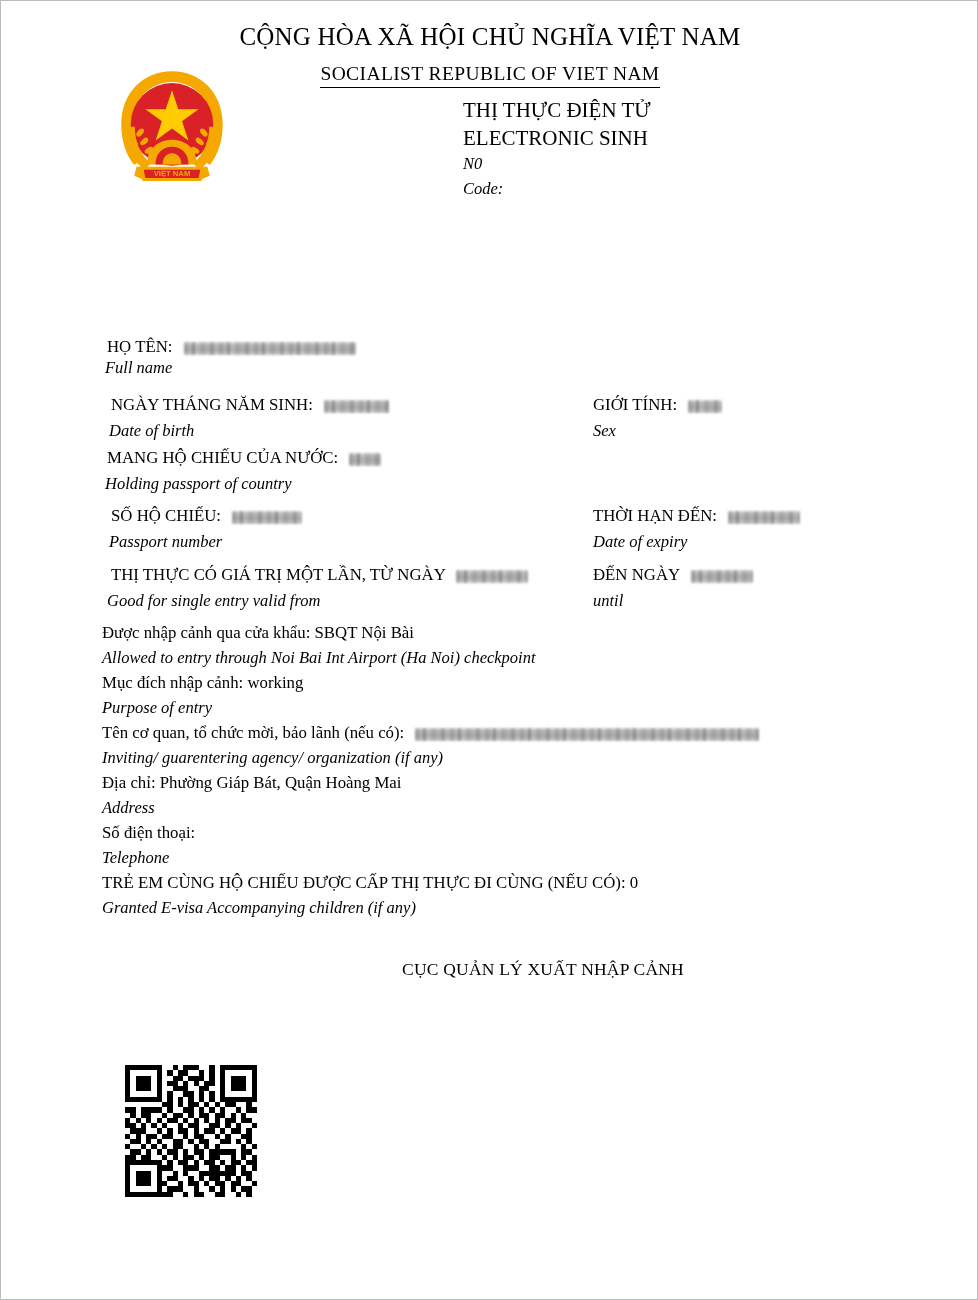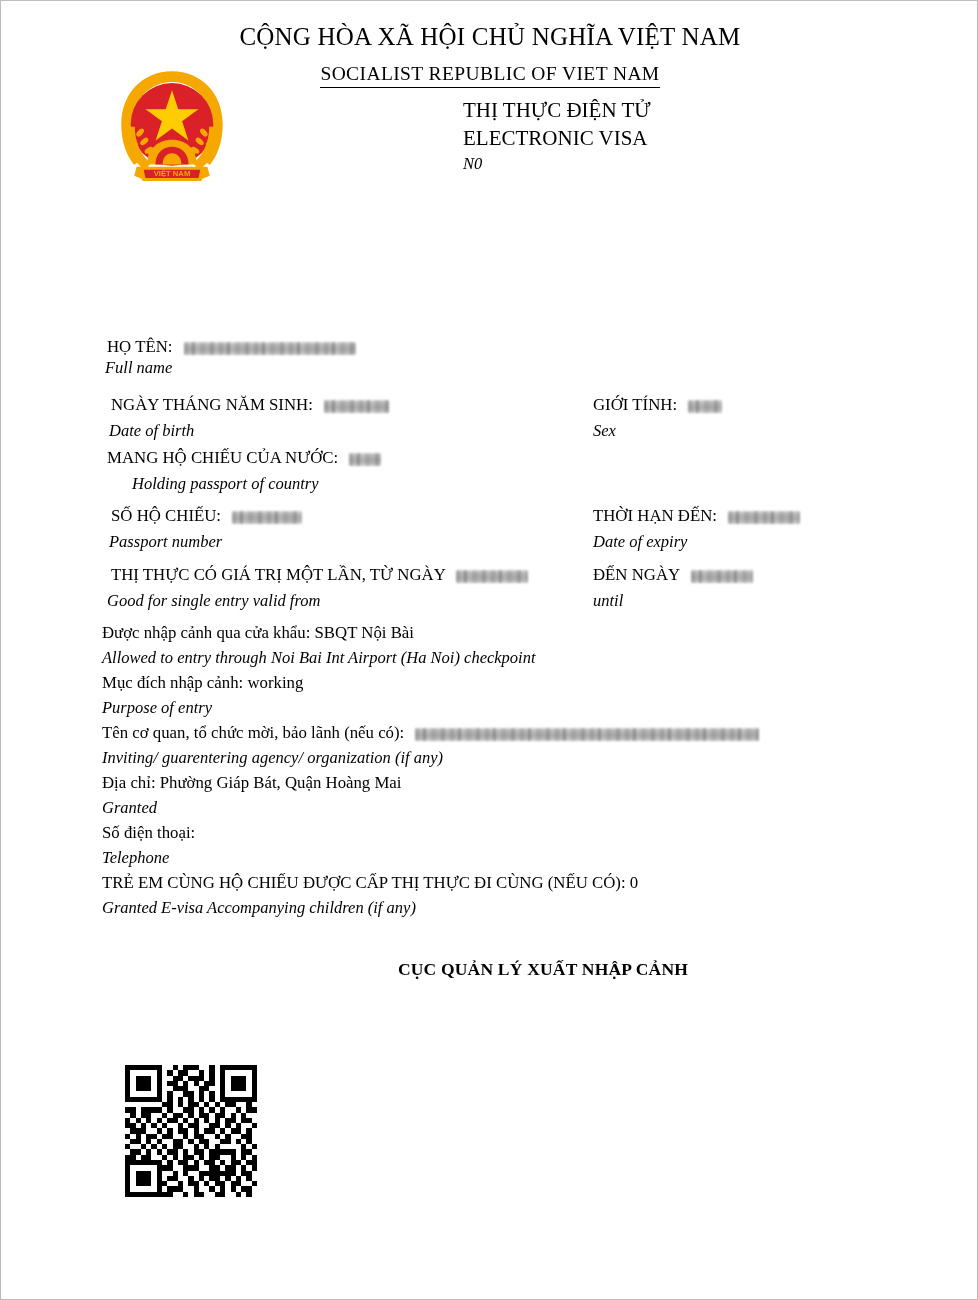--- a/index.html
+++ b/index.html
@@ -140,21 +140,20 @@
   .col-right { position: absolute; }
 
   
   .signature {
     position: absolute;
     left: 0;
     top: 960px;
     width: 938px;
     text-align: center;
     padding-left: 146px;
-    font-weight: bold;
   }
   .sig-main {
     font-size: 17.5px;
     letter-spacing: 0.2px;
     line-height: 1.0;
     white-space: nowrap;
   }
   .sig-sub {
     margin-top: 12px;
     font-size: 16.5px;
@@ -233,24 +232,25 @@
       <path d="M46 176 L154 176 L150 200 L50 200 Z" fill="#F5A800"></path>
       <path d="M52 181 L148 181 L145 195 L55 195 Z" fill="#DA2128"></path>
       <path d="M40 176 L52 176 L50 197 L36 191 Z" fill="#F5A800"></path>
       <path d="M160 176 L148 176 L150 197 L164 191 Z" fill="#F5A800"></path>
       <text x="100" y="192" text-anchor="middle" font-family="'Liberation Sans', sans-serif" font-size="13" font-weight="bold" fill="#F5A800">VIỆT NAM</text>
     </svg>
   </div>
 
   <div class="visa-id">
     <div class="vi-line1">THỊ THỰC ĐIỆN TỬ</div>
-    <div class="vi-line2">ELECTRONIC VISA</div>
+    <div class="vi-line2">ELECTRONIC SINH</div>
 
     <div class="vi-sub">N0</div>
 
+    <div class="vi-sub">Code:</div>
   </div>
 
   <div class="fields">
 
     <div class="frow">
       <div class="col-left lbl-main" style="left:106px; top:8px;">
         <span>HỌ TÊN:</span>
         <span class="redact" style="width:172px;"></span>
       </div>
       <div class="col-left lbl-sub" style="left:104px; top:29px;">Full name</div>
@@ -268,21 +268,21 @@
         <span class="redact" style="width:34px;"></span>
       </div>
       <div class="col-right lbl-sub" style="left:592px; top:92px;">Sex</div>
     </div>
 
     <div class="frow">
       <div class="col-left lbl-main" style="left:106px; top:119px;">
         <span>MANG HỘ CHIẾU CỦA NƯỚC:</span>
         <span class="redact" style="width:32px;"></span>
       </div>
-      <div class="col-left lbl-sub" style="left:104px; top:145px;margin-left:27px;">Holding passport of country</div>
+      <div class="col-left lbl-sub" style="left:104px; top:145px;">Holding passport of country</div>
     </div>
 
     <div class="frow">
       <div class="col-left lbl-main" style="left:110px; top:177px;">
         <span>SỐ HỘ CHIẾU:</span>
         <span class="redact" style="width:70px;"></span>
       </div>
       <div class="col-left lbl-sub" style="left:108px; top:203px;">Passport number</div>
 
       <div class="col-right lbl-main" style="left:592px; top:177px;">
@@ -319,21 +319,21 @@
     <div class="frow">
       <div class="col-left lbl-main" style="left:101px; top:394px;">
         <span>Tên cơ quan, tổ chức mời, bảo lãnh (nếu có):</span>
         <span class="redact" style="width:344px;"></span>
       </div>
       <div class="col-left lbl-sub" style="left:101px; top:419px;">Inviting/ guarentering agency/ organization (if any)</div>
     </div>
 
     <div class="frow">
       <div class="col-left lbl-main" style="left:101px; top:444px;">Địa chỉ: Phường Giáp Bát, Quận Hoàng Mai</div>
-      <div class="col-left lbl-sub" style="left:101px; top:469px;">Granted</div>
+      <div class="col-left lbl-sub" style="left:101px; top:469px;">Address</div>
     </div>
 
     <div class="frow">
       <div class="col-left lbl-main" style="left:101px; top:494px;">Số điện thoại:</div>
       <div class="col-left lbl-sub" style="left:101px; top:519px;">Telephone</div>
     </div>
 
     <div class="frow">
       <div class="col-left lbl-main" style="left:101px; top:544px;">TRẺ EM CÙNG HỘ CHIẾU ĐƯỢC CẤP THỊ THỰC ĐI CÙNG (NẾU CÓ): 0</div>
       <div class="col-left lbl-sub" style="left:101px; top:569px;">Granted E-visa Accompanying children (if any)</div>

